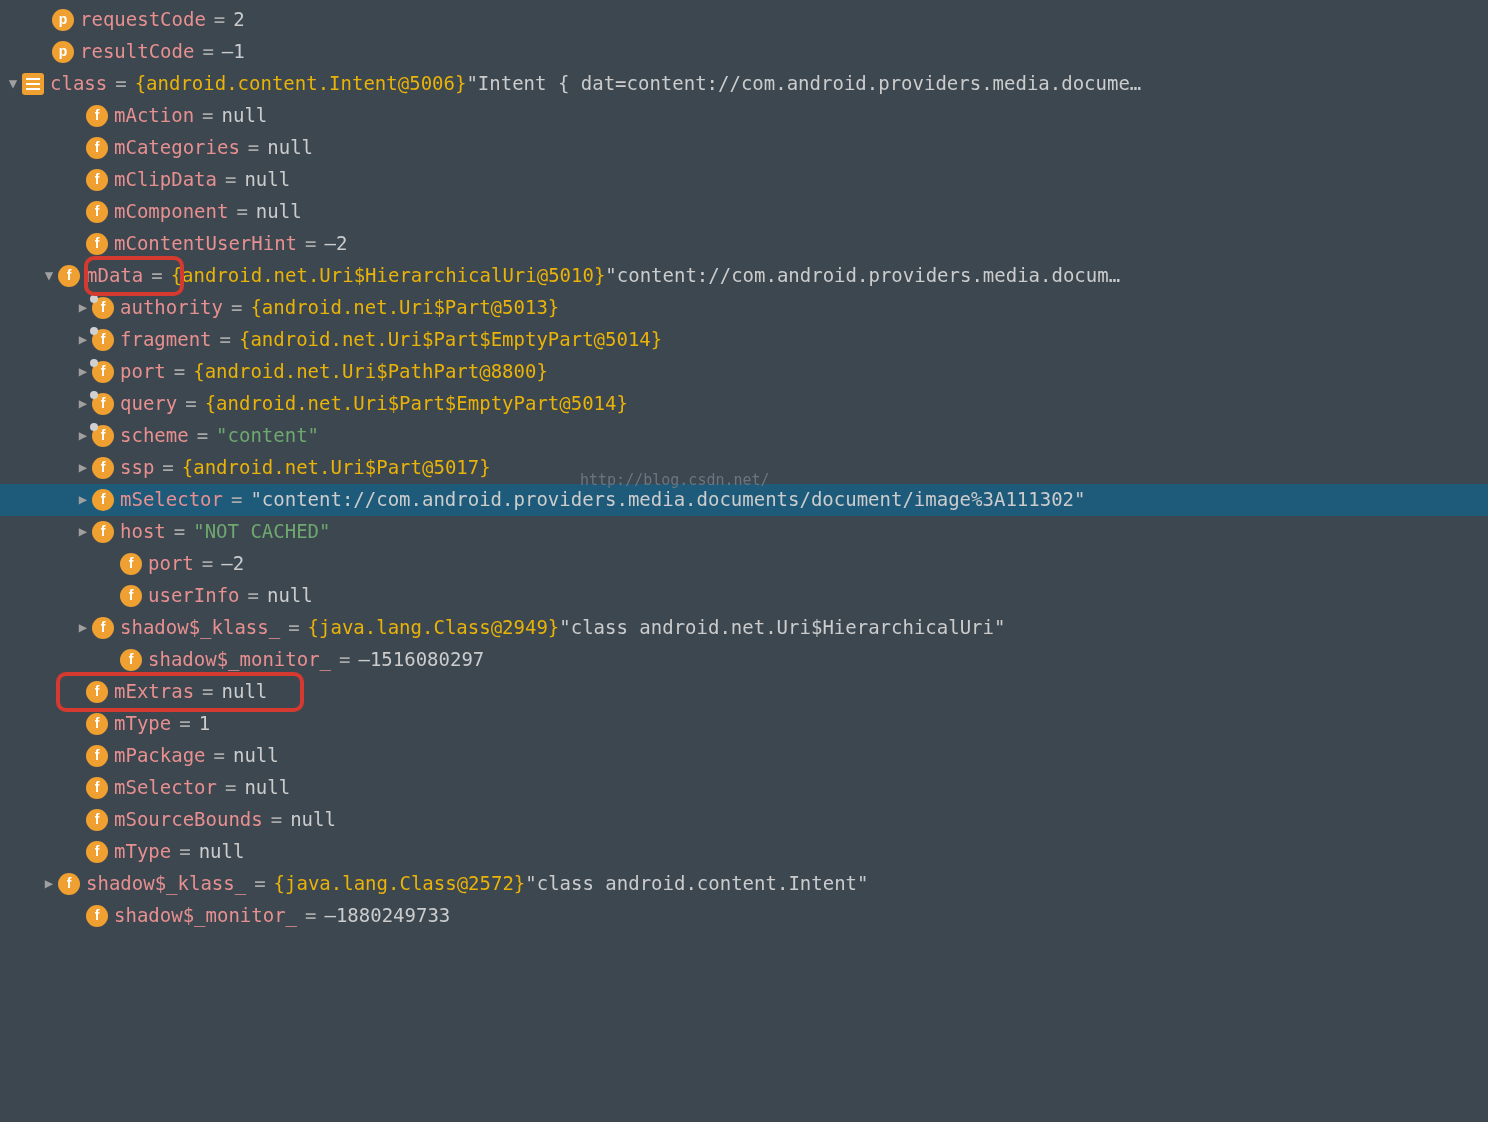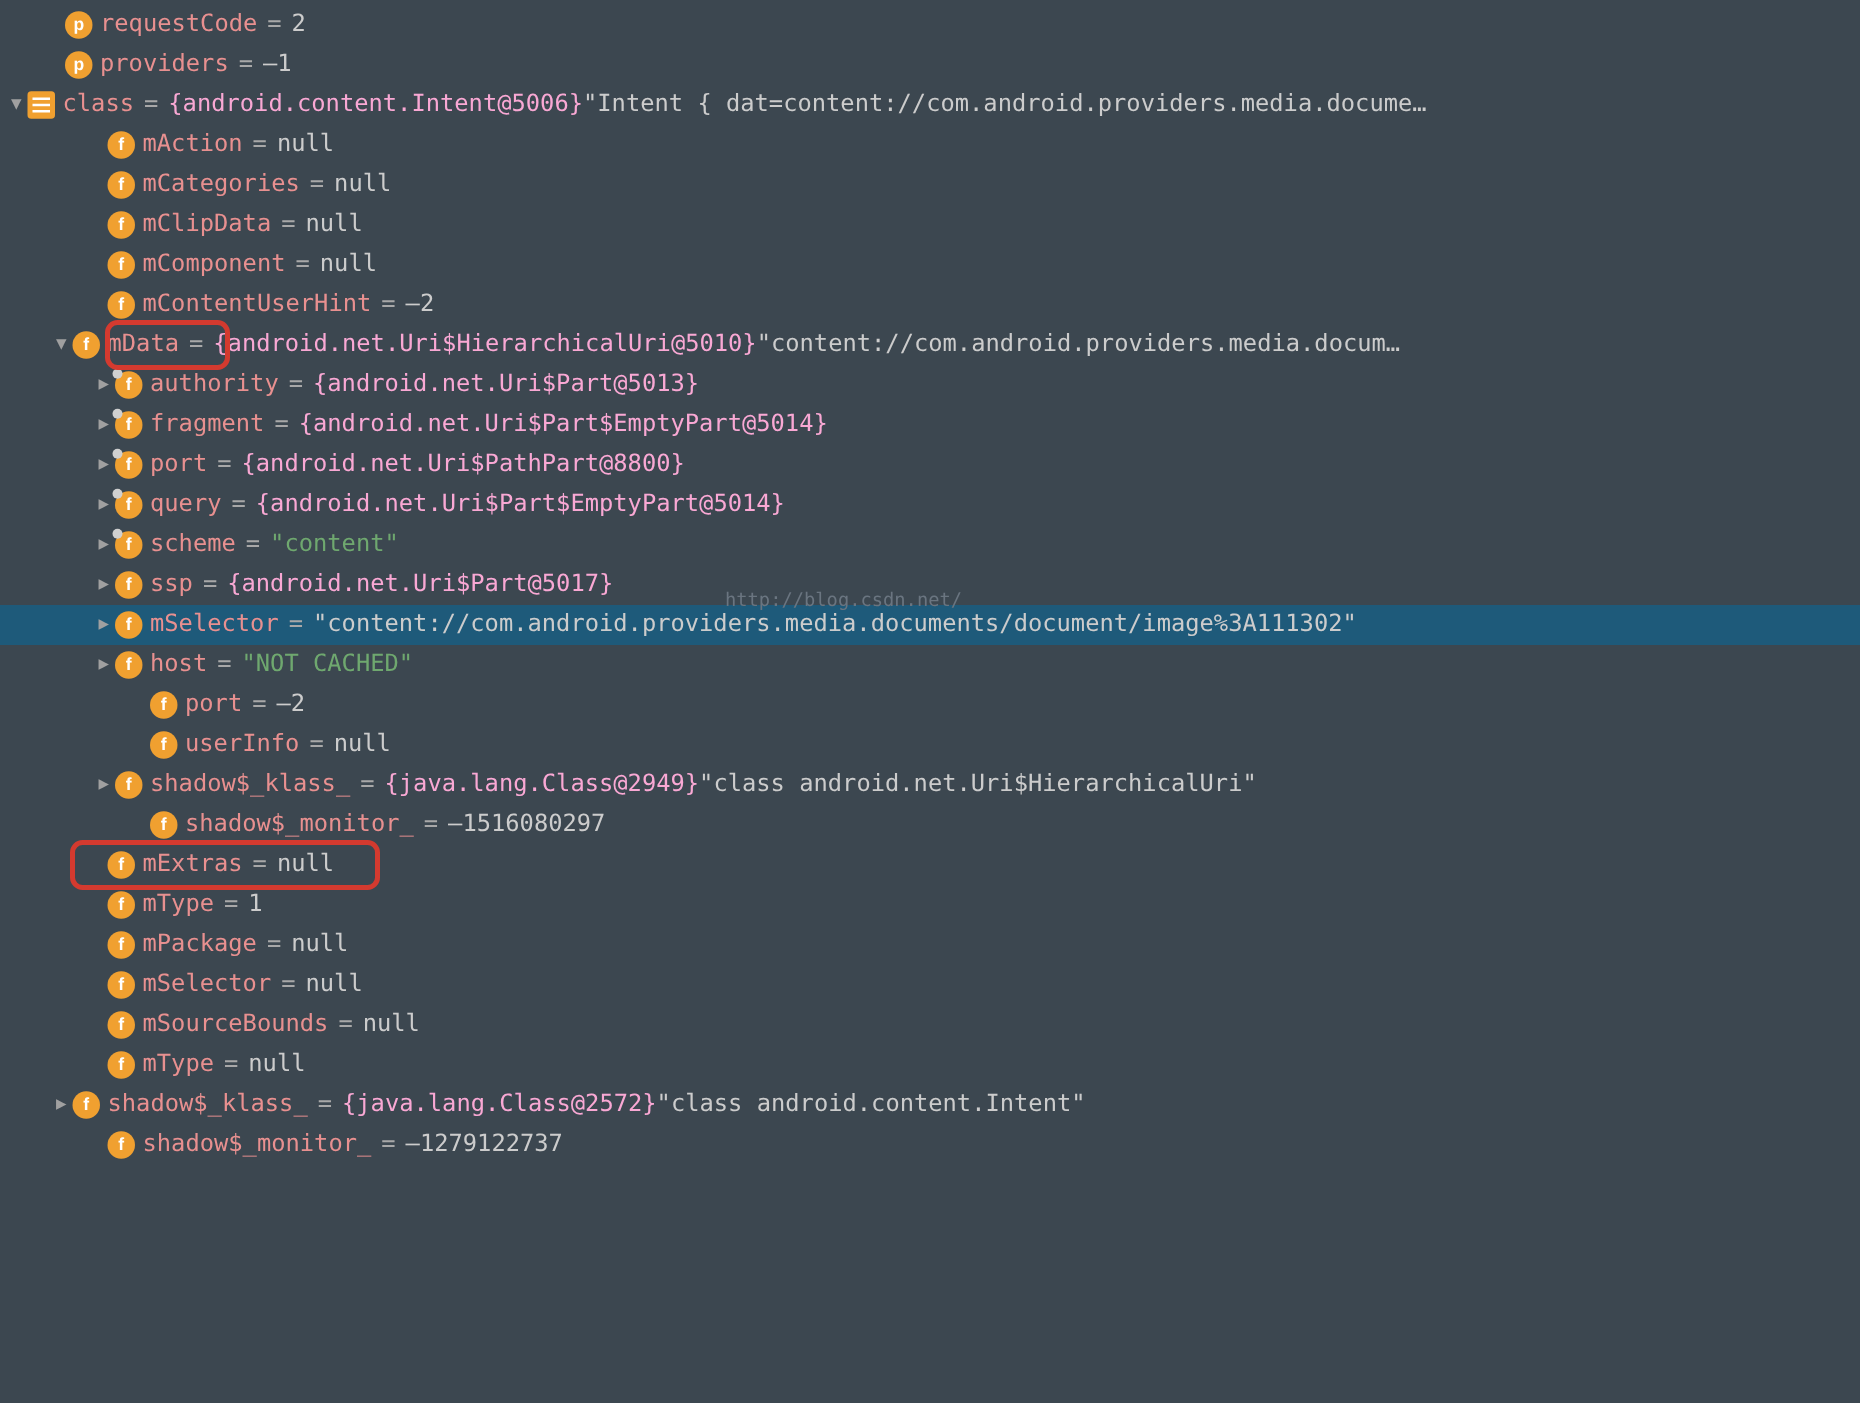--- a/index.html
+++ b/index.html
@@ -70,21 +70,21 @@
   gap: 3px;
 }
 .hamburger-lines span {
   width: 14px;
   height: 2px;
   background: #fff;
 }
 .name { color: #e89090; }
 .name.salmon { color: #e89090; }
 .eq { color: #a8a8a8; margin: 0 8px; }
-.dim { color: #f9a8d4; }
+.dim { color: #eab308; }
 .val-text { color: #cccccc; }
 .val-string { color: #6fa86f; }
 .val-quoted { color: #cccccc; }
 .highlight-box {
   border: 4px solid #d43a2f;
   border-radius: 10px;
   position: absolute;
   pointer-events: none;
   z-index: 10;
 }
@@ -107,21 +107,21 @@
         <span class="arrow empty"></span>
         <span class="icon p-icon">p</span>
         <span class="name salmon">requestCode</span>
         <span class="eq">=</span>
         <span class="val-text">2</span>
       </div>
       <div class="row" style="position: relative;">
         <span class="indent" style="width: 30px;"></span>
         <span class="arrow empty"></span>
         <span class="icon p-icon">p</span>
-        <span class="name salmon">providers</span>
+        <span class="name salmon">resultCode</span>
         <span class="eq">=</span>
         <span class="val-text">–1</span>
       </div>
       <div class="row" style="position: relative;">
         <span class="indent" style="width: 0px;"></span>
         <span class="arrow">▼</span>
         <span class="icon hamburger">
           <span class="hamburger-lines">
             <span></span>
             <span></span>
@@ -337,17 +337,17 @@
         <span class="eq">=</span>
         <span class="dim">{java.lang.Class@2572} </span>
         <span class="val-quoted">"class android.content.Intent"</span>
       </div>
       <div class="row" style="position: relative;">
         <span class="indent" style="width: 64px;"></span>
         <span class="arrow empty"></span>
         <span class="icon f-icon">f</span>
         <span class="name salmon">shadow$_monitor_</span>
         <span class="eq">=</span>
-        <span class="val-text">–1279122737</span>
+        <span class="val-text">–1880249733</span>
       </div>
     </div>
   <div class="watermark" style="top:468px;left:556px;margin-left:24px;">http://blog.csdn.net/</div>
 </div>
 
 </body></html>

